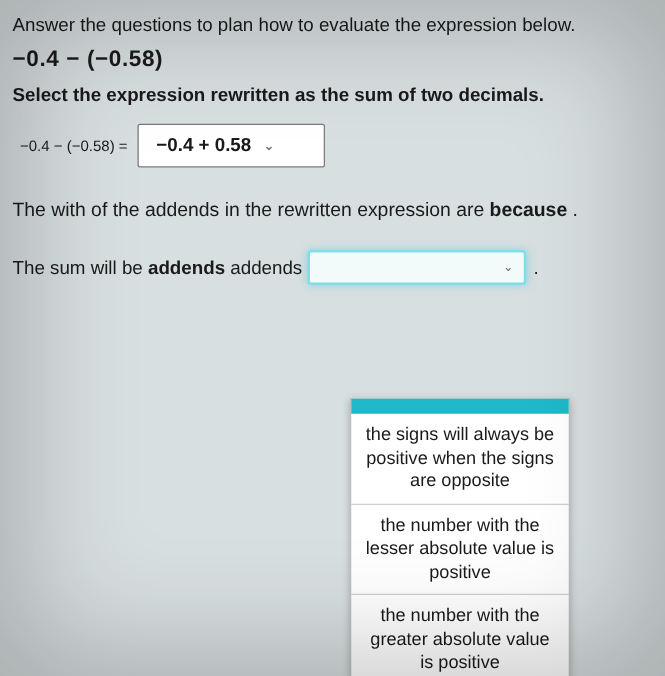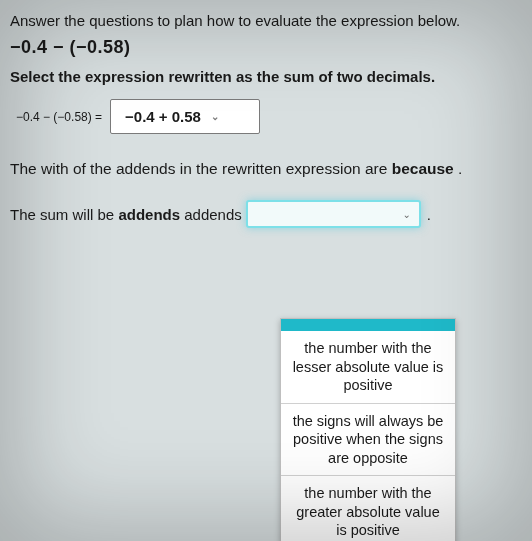--- a/index.html
+++ b/index.html
@@ -114,18 +114,18 @@
     <span>The sum will be </span><span class="bold">addends</span><span> addends</span>
   </span>
   <span class="select2">
     <span class="chev">⌄</span>
   </span>
   <span class="period">.</span>
 </div>
 
 <div class="dropdown">
   <div class="bar"></div>
+  <div class="opt">the signs will always be positive when the signs are opposite</div>
   <div class="opt">the number with the lesser absolute value is positive</div>
-  <div class="opt">the signs will always be positive when the signs are opposite</div>
   <div class="opt cut">the number with the greater absolute value is positive</div>
 </div>
 
 <div class="vignette"></div>
 
 </body></html>

